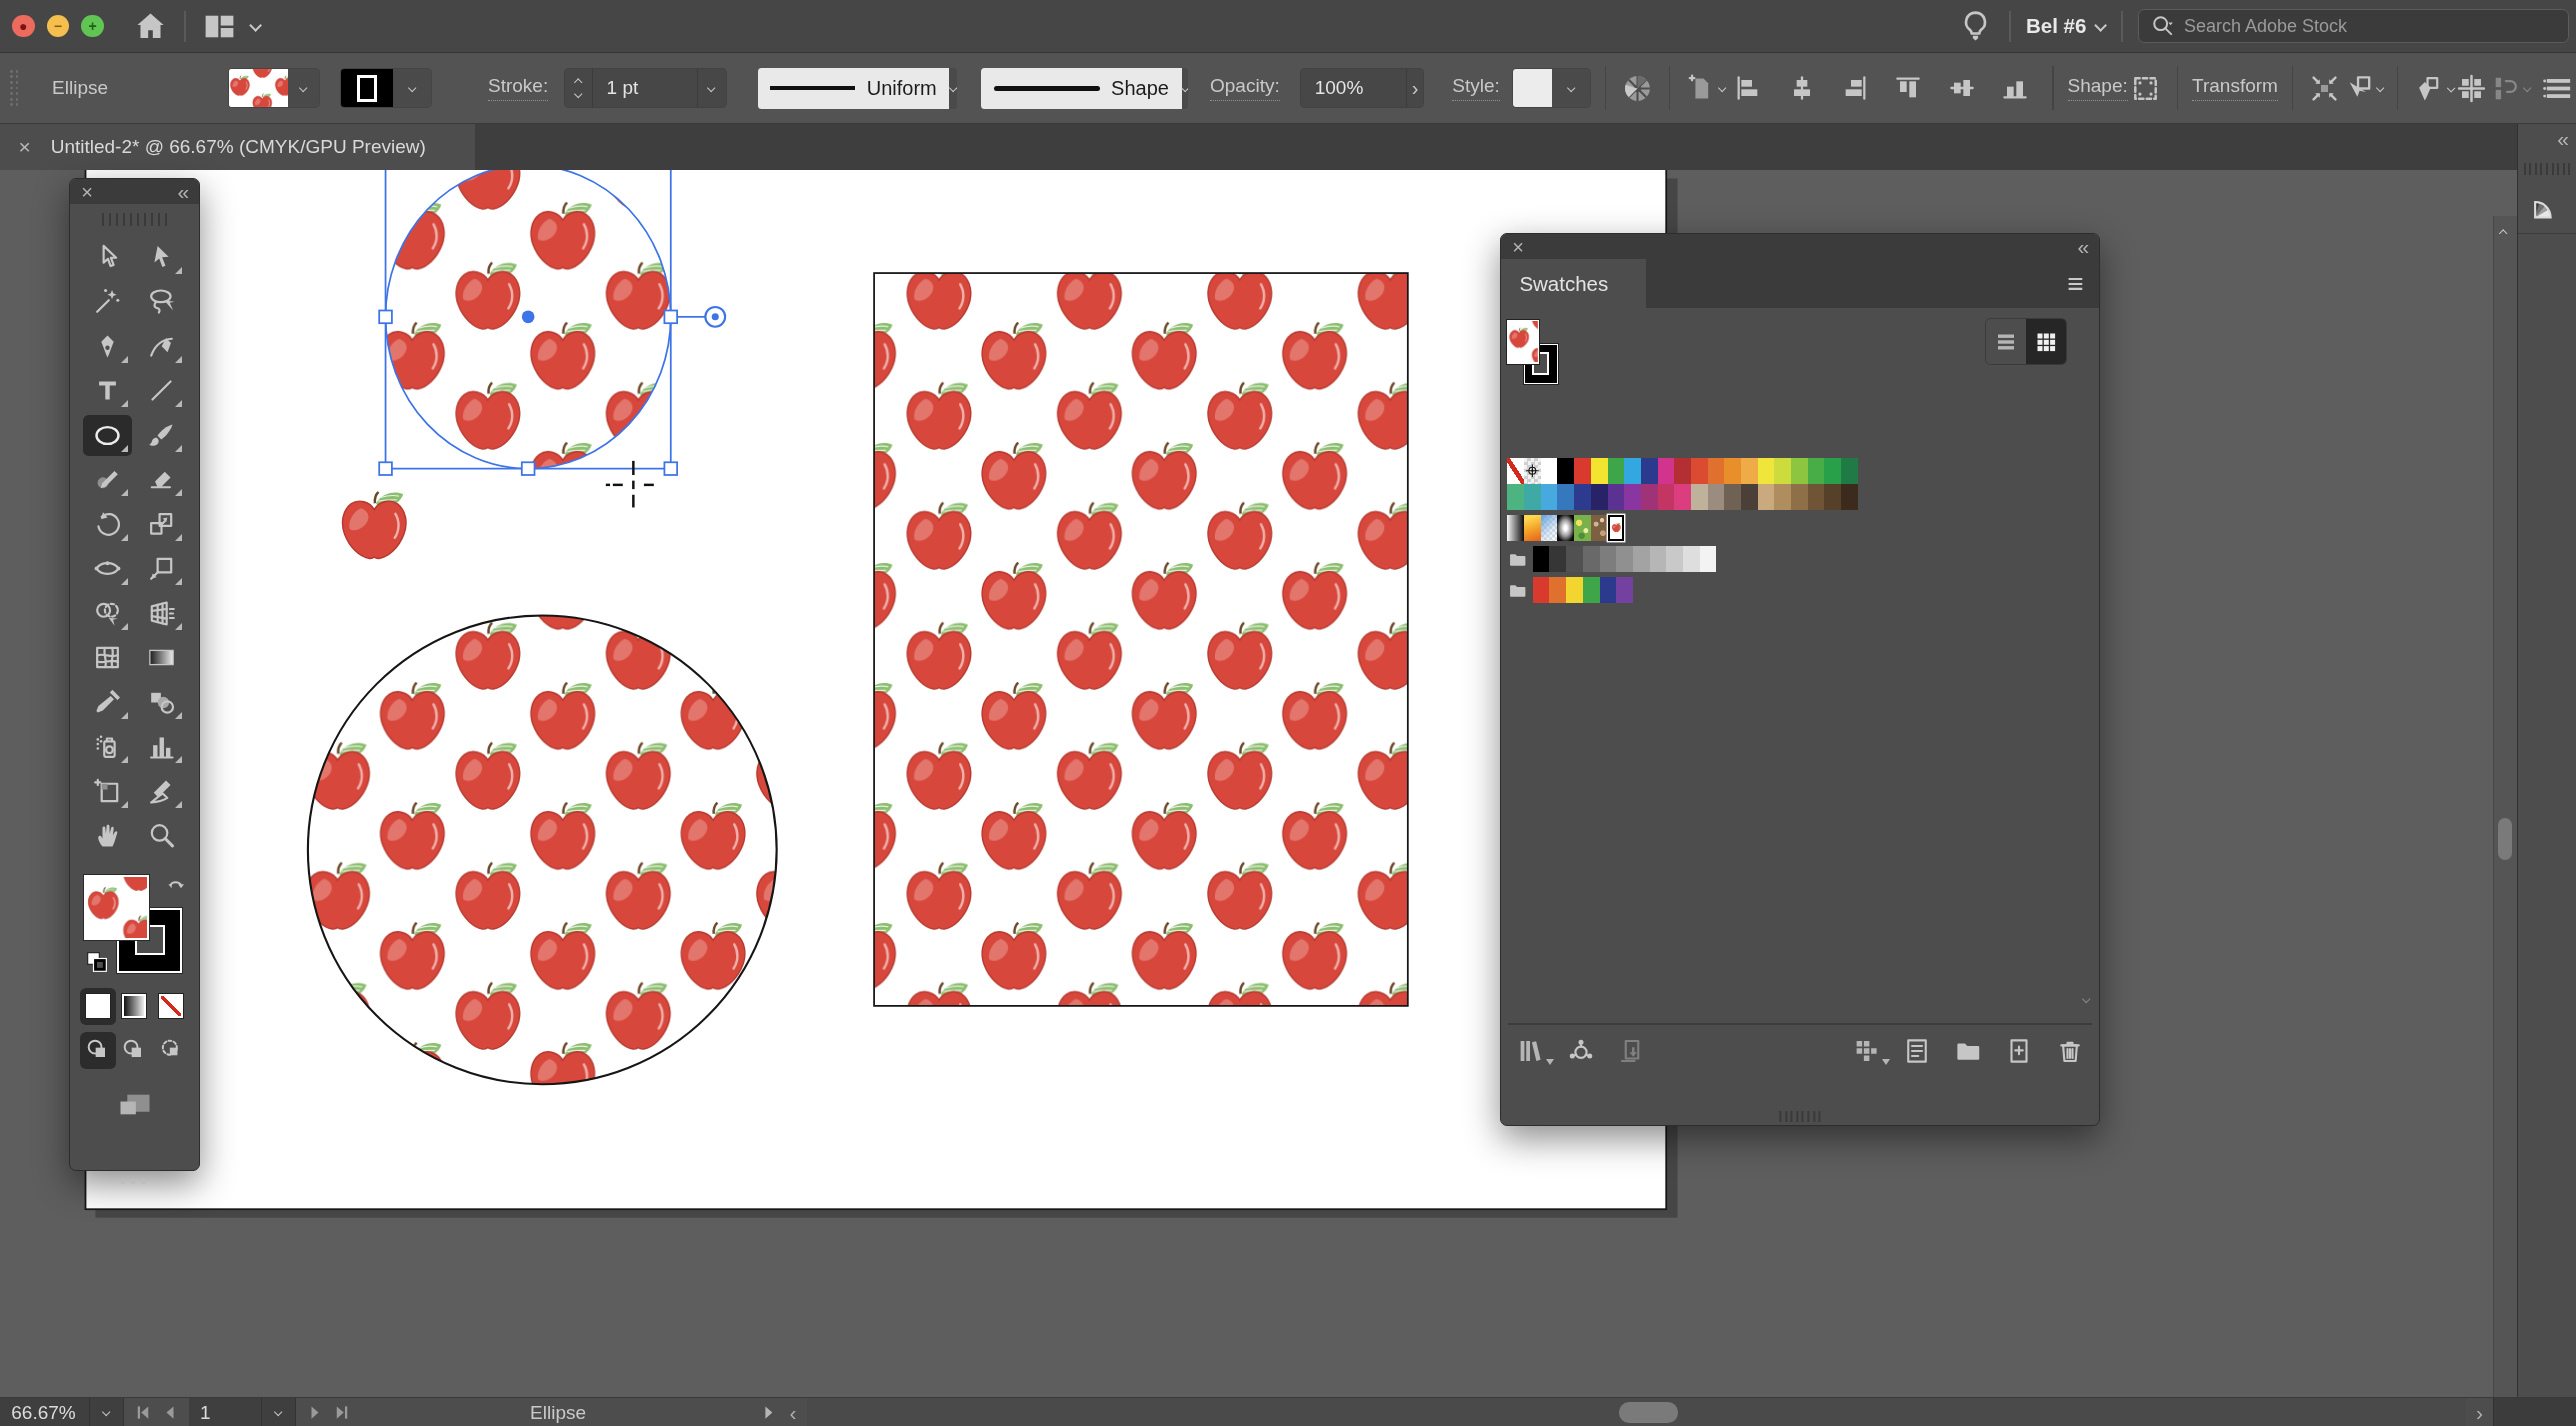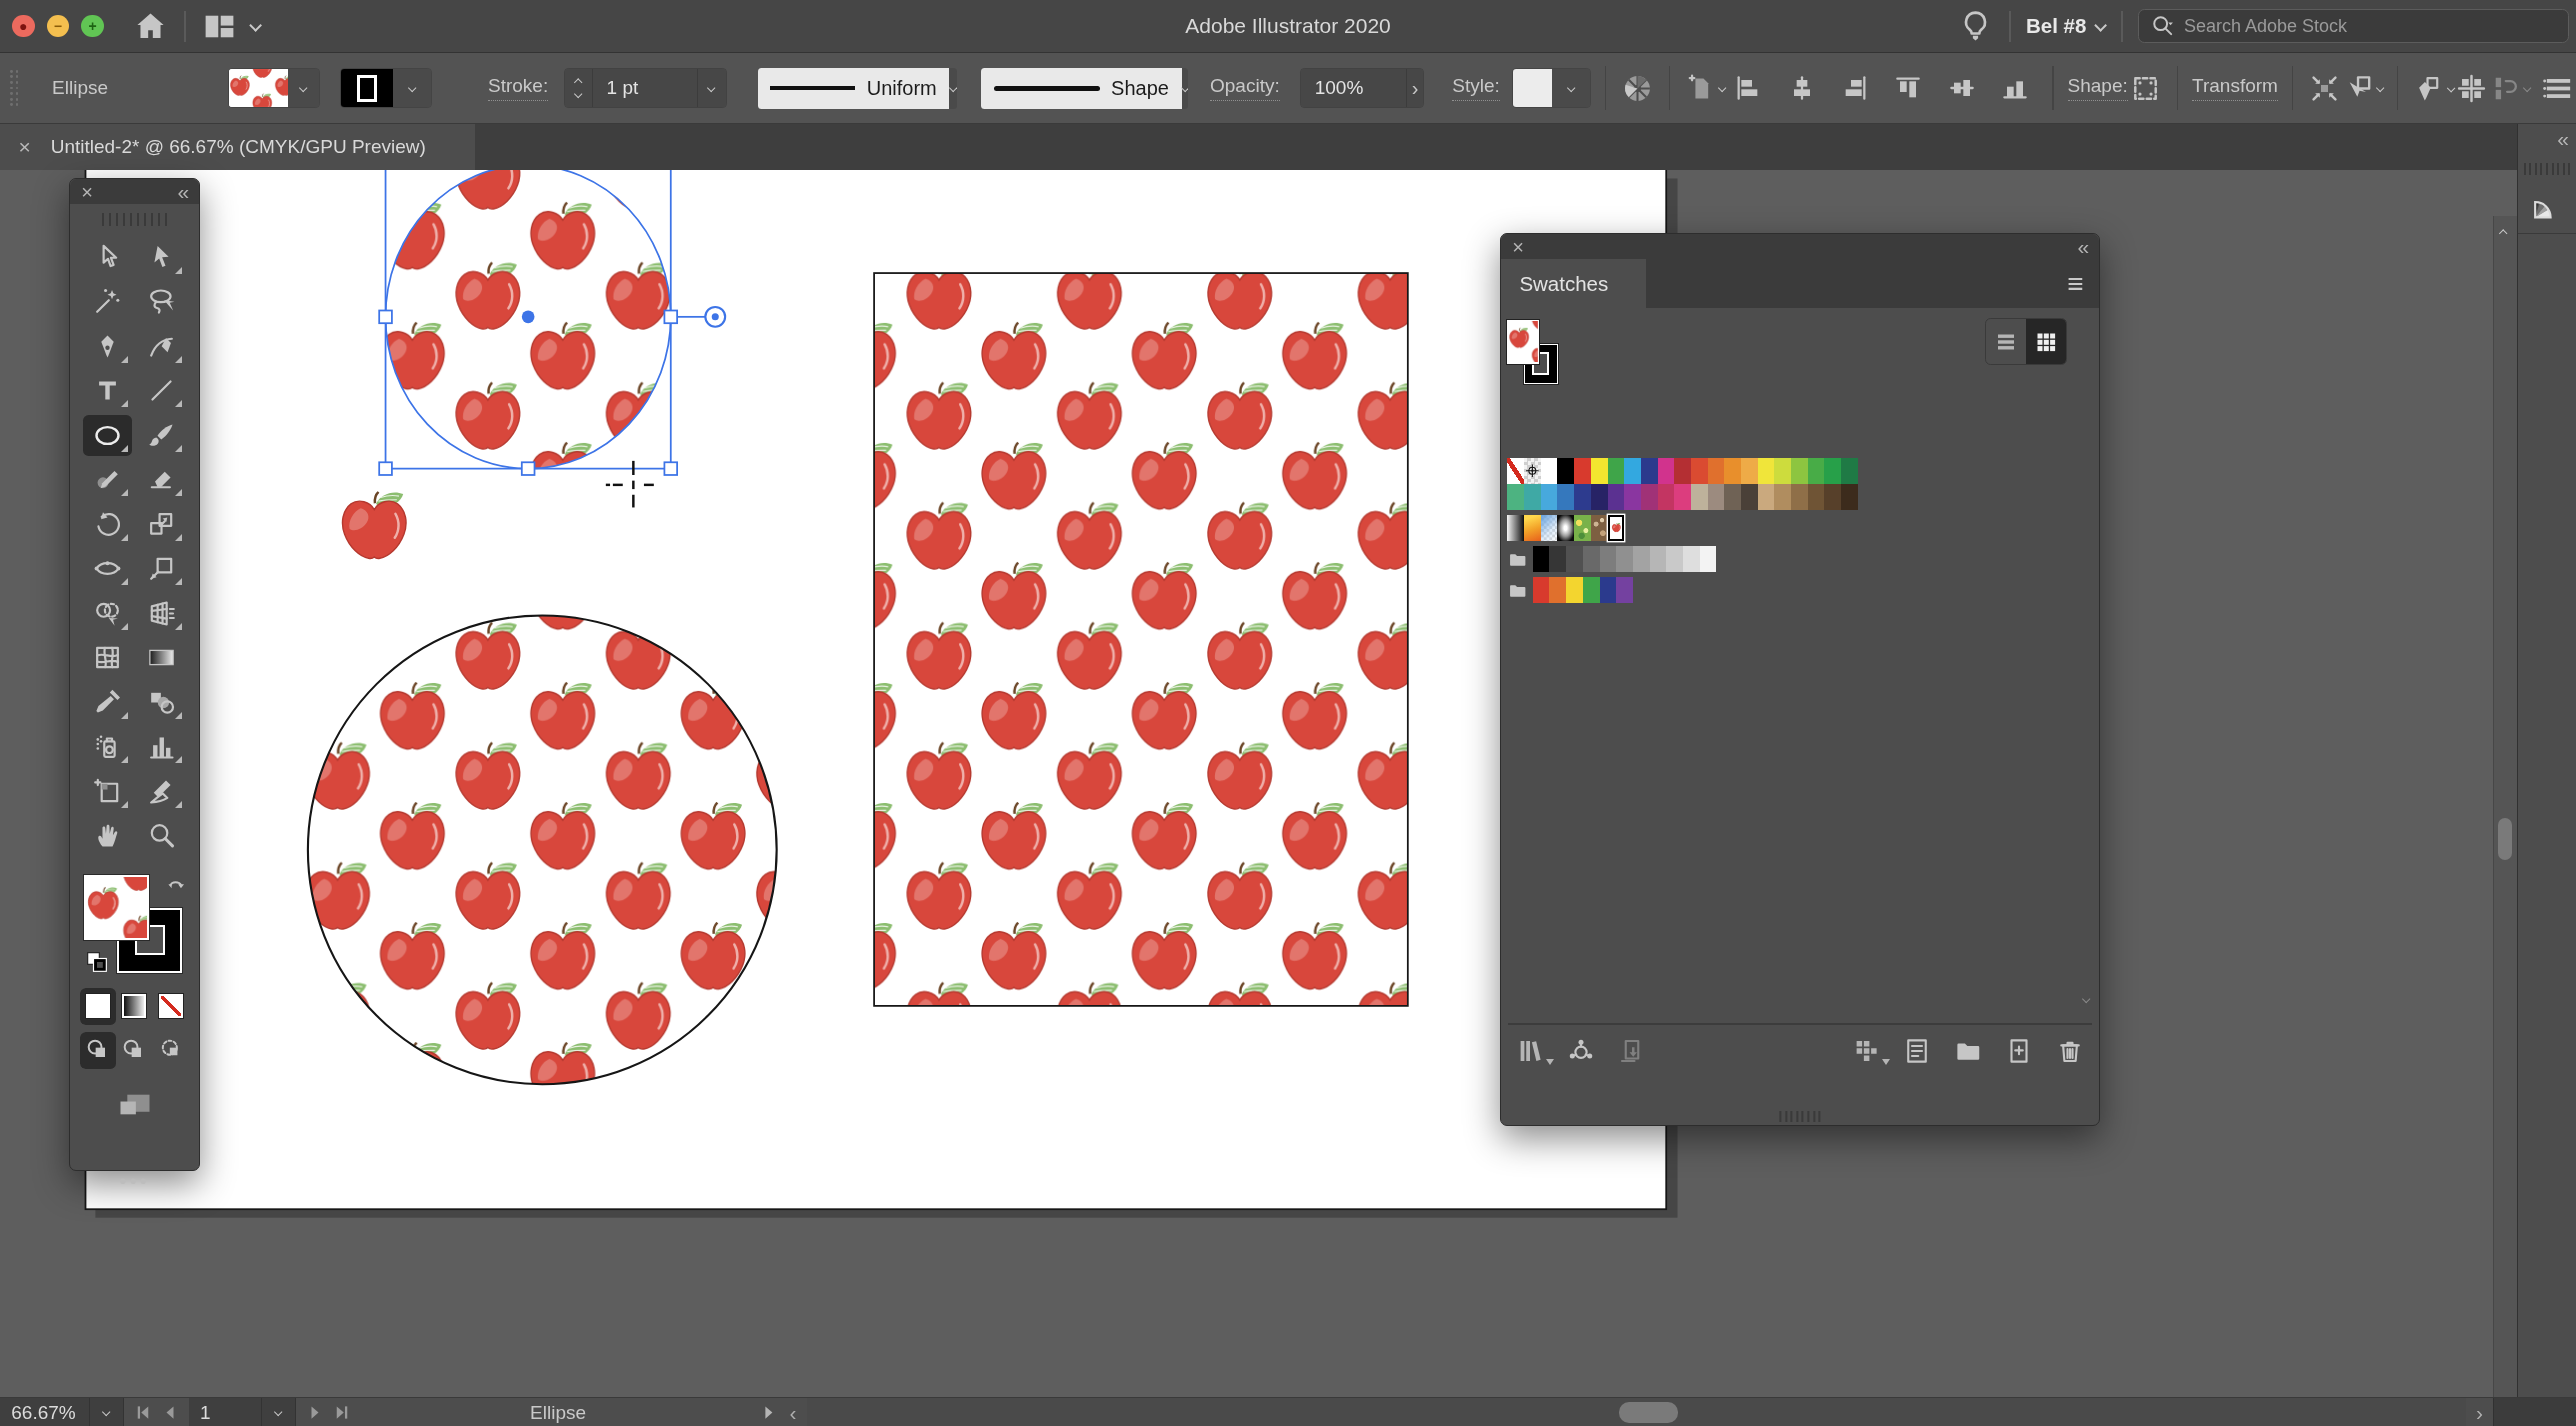--- a/index.html
+++ b/index.html
@@ -217,31 +217,30 @@
   <span class="mb-icon">
       <svg viewBox="0 0 24 24" style="width:100%;height:100%;display:block">
         <g fill="#c6c6c6">
           <rect x="3" y="5" width="8.2" height="14"></rect>
           <rect x="12.8" y="5" width="8.2" height="6.4"></rect>
           <rect x="12.8" y="13" width="8.2" height="6"></rect>
         </g>
       </svg>
     </span>
   <span class="chev" style="margin-left:12.7px"></span>
-  <div id="menubar-title">Adobe Illustrator 2020</div>
   <div style="flex:1"></div>
   <span class="mb-icon">
       <svg viewBox="0 0 24 24" style="width:100%;height:100%;display:block">
         <path stroke="#c6c6c6" stroke-width="1.7" fill="none" stroke-linecap="round" stroke-linejoin="round" d="M12 3a6.2 6.2 0 0 1 3.6 11.2c-.8.6-1.1 1.5-1.1 2.3h-5c0-.8-.3-1.7-1.1-2.3A6.2 6.2 0 0 1 12 3z"></path>
         <path fill="#c6c6c6" d="M10.3 18h3.4v1.6l-1.7 1.4-1.7-1.4z"></path>
       </svg>
     </span>
   <span class="mb-divider"></span>
   <div id="account">
-    <span>Bel #8</span>
+    <span>Bel #6</span>
     <span class="chev"></span>
   </div>
   <span class="mb-divider"></span>
   <div id="stock-search">
     <span style="width:28px;height:28px">
         <svg viewBox="0 0 24 24" style="width:100%;height:100%;display:block">
           <circle cx="10" cy="10" r="5.5" stroke="#c6c6c6" stroke-width="1.7" fill="none" stroke-linecap="round" stroke-linejoin="round"></circle>
           <path stroke="#c6c6c6" stroke-width="1.7" fill="none" stroke-linecap="round" stroke-linejoin="round" d="M14 14l5 5"></path>
           <path fill="#c6c6c6" d="M16.5 9l2 2.4 2-2.4z"></path>
         </svg>

